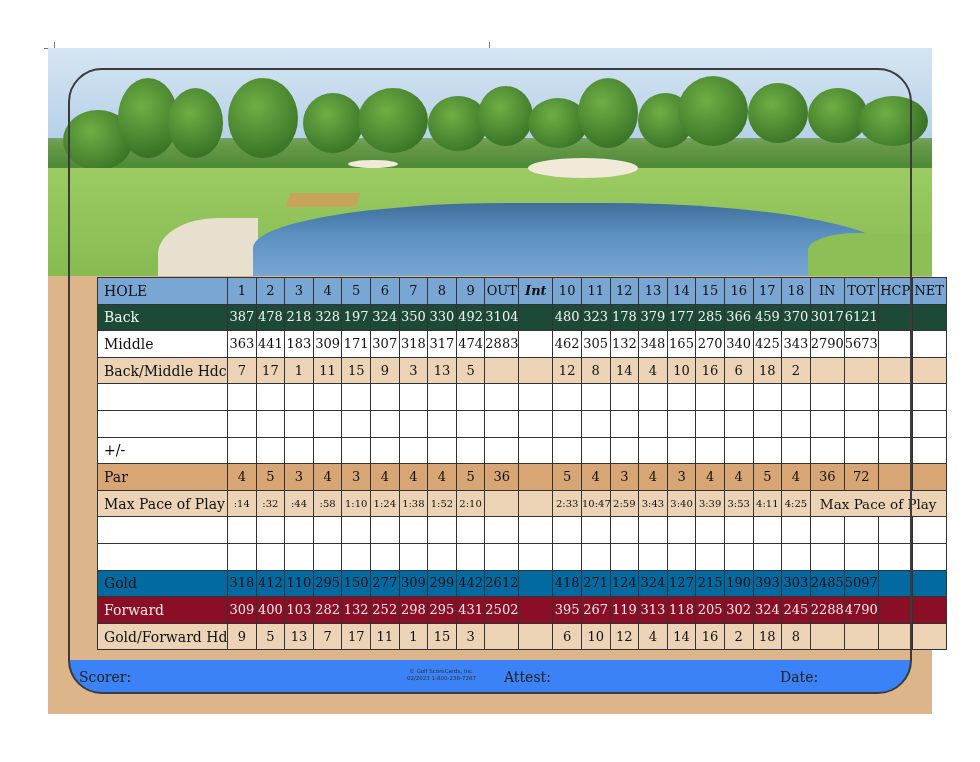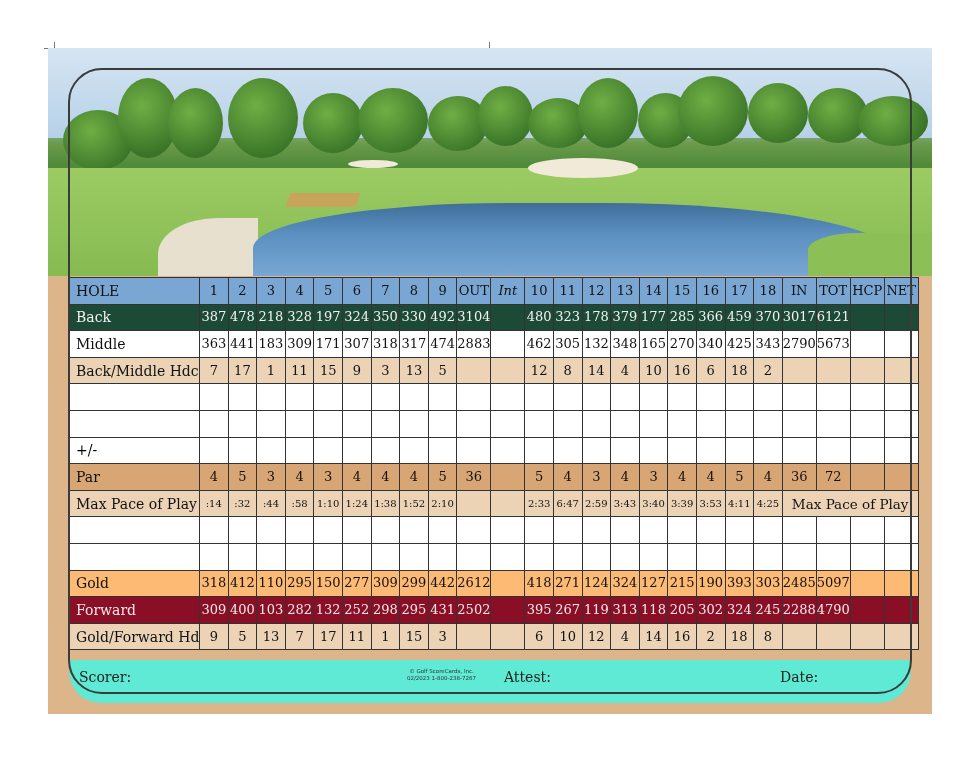--- a/index.html
+++ b/index.html
@@ -9,35 +9,35 @@
   .photo{position:absolute;left:48px;top:48px;width:884px;height:228px;overflow:hidden;
     background:linear-gradient(180deg,#cfe0ee 0%,#b9d4ea 20%,#a9c9e4 30%,#6a9a4a 42%,#4e8a38 52%,#7fb24e 62%,#9cc766 72%,#8dbd5c 100%);}
   .photo .sky{position:absolute;left:0;top:0;width:100%;height:90px;background:linear-gradient(180deg,#d6e5f2,#b6d1e8);}
   .tree{position:absolute;border-radius:50%;background:radial-gradient(circle at 40% 35%,#6fae45,#3f7a2a 70%,#2f5f22);}
   .fairway{position:absolute;left:0;top:120px;width:100%;height:108px;background:linear-gradient(180deg,#9ccb63,#86bb52);}
   .pond{position:absolute;left:205px;top:155px;width:640px;height:75px;border-radius:40% 45% 0 0/60% 70% 0 0;
     background:linear-gradient(180deg,#3f6f9a,#5a8fc0 40%,#7aa8d4);}
   .bunker{position:absolute;background:#f2ead8;border-radius:50%;}
   .path{position:absolute;background:#e8e0cf;}
   .card-frame{position:absolute;left:68px;top:68px;width:844px;height:626px;border:2px solid #3b3b3b;border-radius:34px;box-sizing:border-box;pointer-events:none;}
-  .table-wrap{position:absolute;left:69px;top:277px;width:842px;}
+  .table-wrap{position:absolute;left:69px;top:277px;width:842px;padding-left:28px;}
   table.sc{border-collapse:collapse;table-layout:fixed;width:842px;}
   table.sc td{border:1px solid #333;height:25.6px;padding:0;text-align:center;font-size:13px;line-height:14px;white-space:nowrap;overflow:hidden;}
   table.sc td.lbl{text-align:left;padding-left:6px;font-size:14px;}
   tr.hole td{background:#7aa6d4;color:#111;}
   tr.back td{background:#1d4a37;color:#f1f1f1;}
   tr.middle td{background:#ffffff;color:#111;}
   tr.hdcp td{background:#ecd3b6;color:#111;}
   tr.blank td{background:#ffffff;}
   tr.par td{background:#d7a674;color:#111;}
   tr.pace td{background:#ecd3b6;color:#111;font-size:10px;}
-  tr.gold td{background:#fdba74;color:#111;margin-top:20px;}
+  tr.gold td{background:#0369a1;color:#111;margin-top:20px;}
   tr.forward td{background:#8a0f26;color:#f3e9ea;}
-  td.int-col{font-style:italic;}
-  .footer{position:absolute;left:69px;top:660px;width:842px;height:43px;background:#5eead4;border-radius:0 0 32px 32px;}
+  td.int-col{font-style:italic;font-weight:bold;}
+  .footer{position:absolute;left:69px;top:660px;width:842px;height:33px;background:#3b82f6;border-radius:0 0 32px 32px;}
   .footer span{position:absolute;font-size:14px;color:#222;}
   .copyright{position:absolute;left:338px;top:8px;font-family:"DejaVu Sans","Liberation Sans",sans-serif;font-size:5.5px;line-height:7px;color:#333;text-align:center;}
 </style>
 </head>
 <body>
 
 <div class="page-bg"></div>
 <div class="crop-mark" style="left:44px;top:48px;width:10px;height:1px;"></div>
 <div class="crop-mark" style="left:54px;top:42px;width:1px;height:8px;"></div>
 <div class="crop-mark" style="left:489px;top:42px;width:1px;height:8px;"></div>
@@ -321,21 +321,21 @@
           <td>:44</td>
           <td>:58</td>
           <td>1:10</td>
           <td>1:24</td>
           <td>1:38</td>
           <td>1:52</td>
           <td>2:10</td>
           <td></td>
           <td></td>
           <td>2:33</td>
-          <td>6:47</td>
+          <td>10:47</td>
           <td>2:59</td>
           <td>3:43</td>
           <td>3:40</td>
           <td>3:39</td>
           <td>3:53</td>
           <td>4:11</td>
           <td>4:25</td>
           <td colspan="4" style="border-left: none; font-size: 13.5px;">Max Pace of Play</td>
         </tr>
         <tr class="blank">

